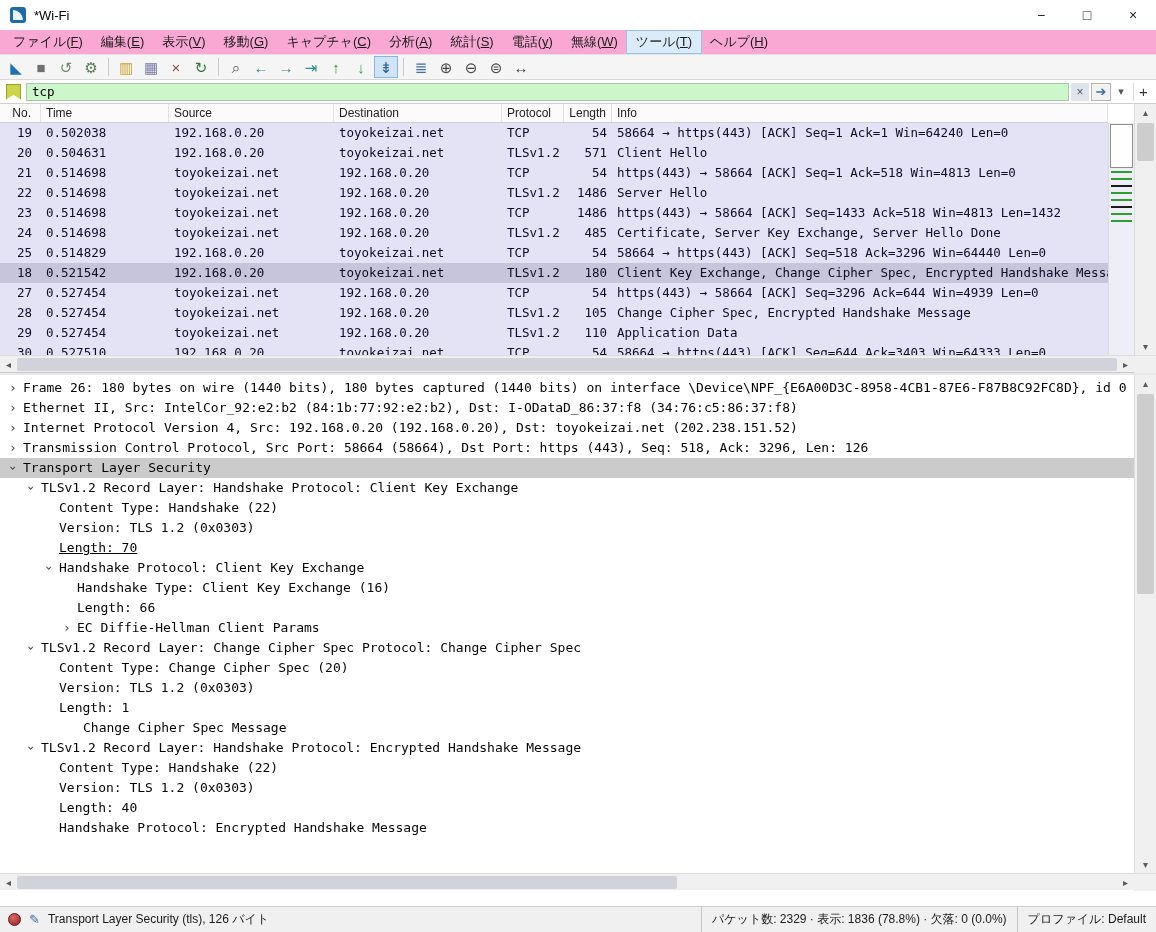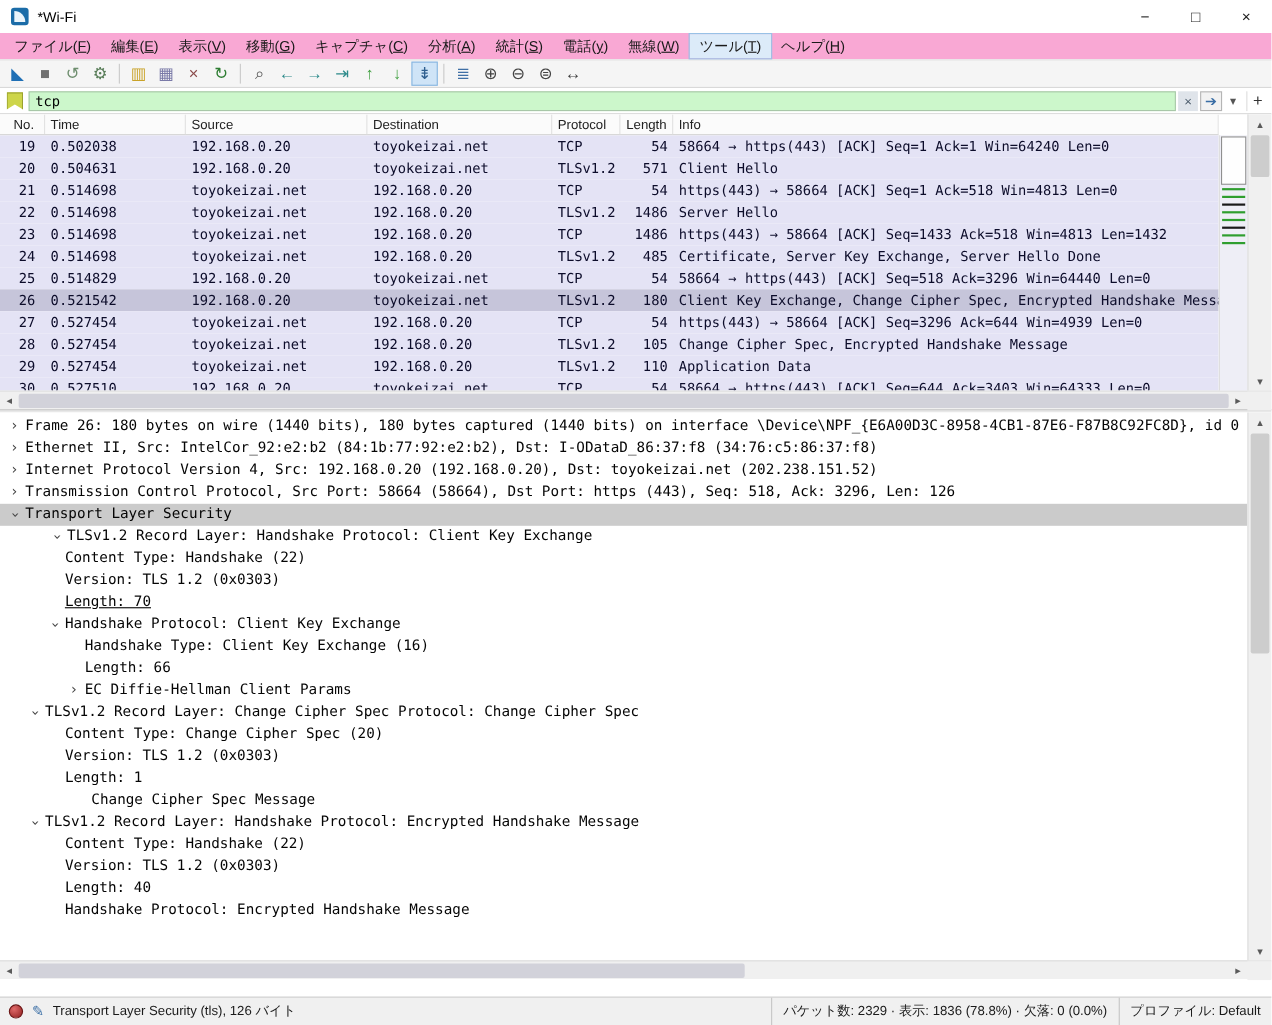--- a/index.html
+++ b/index.html
@@ -218,21 +218,21 @@
         <div class="prow">
           <div class="pcell c-no">25</div>
           <div class="pcell c-time">0.514829</div>
           <div class="pcell c-src">192.168.0.20</div>
           <div class="pcell c-dst">toyokeizai.net</div>
           <div class="pcell c-proto">TCP</div>
           <div class="pcell c-len">54</div>
           <div class="pcell c-info">58664 → https(443) [ACK] Seq=518 Ack=3296 Win=64440 Len=0</div>
         </div>
         <div class="prow selected">
-          <div class="pcell c-no">26</div>
+          <div class="pcell c-no">18</div>
           <div class="pcell c-time">0.521542</div>
           <div class="pcell c-src">192.168.0.20</div>
           <div class="pcell c-dst">toyokeizai.net</div>
           <div class="pcell c-proto">TLSv1.2</div>
           <div class="pcell c-len">180</div>
           <div class="pcell c-info">Client Key Exchange, Change Cipher Spec, Encrypted Handshake Message</div>
         </div>
         <div class="prow">
           <div class="pcell c-no">27</div>
           <div class="pcell c-time">0.527454</div>
@@ -315,21 +315,21 @@
         <span class="dtext">Internet Protocol Version 4, Src: 192.168.0.20 (192.168.0.20), Dst: toyokeizai.net (202.238.151.52)</span>
       </div>
       <div class="drow" style="padding-left: 6px;">
         <span class="expander collapsed">›</span>
         <span class="dtext">Transmission Control Protocol, Src Port: 58664 (58664), Dst Port: https (443), Seq: 518, Ack: 3296, Len: 126</span>
       </div>
       <div class="drow selected" style="padding-left: 6px;">
         <span class="expander expanded">›</span>
         <span class="dtext">Transport Layer Security</span>
       </div>
-      <div class="drow" style="padding-left: 24px; margin-left: 20px;">
+      <div class="drow" style="padding-left: 24px;">
         <span class="expander expanded">›</span>
         <span class="dtext">TLSv1.2 Record Layer: Handshake Protocol: Client Key Exchange</span>
       </div>
       <div class="drow" style="padding-left: 42px;">
         <span class="expander none"></span>
         <span class="dtext">Content Type: Handshake (22)</span>
       </div>
       <div class="drow" style="padding-left: 42px;">
         <span class="expander none"></span>
         <span class="dtext">Version: TLS 1.2 (0x0303)</span>

